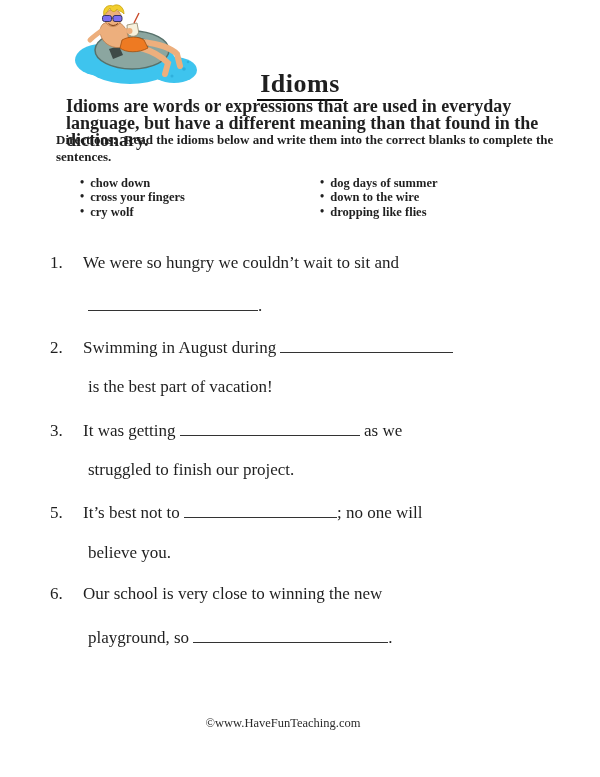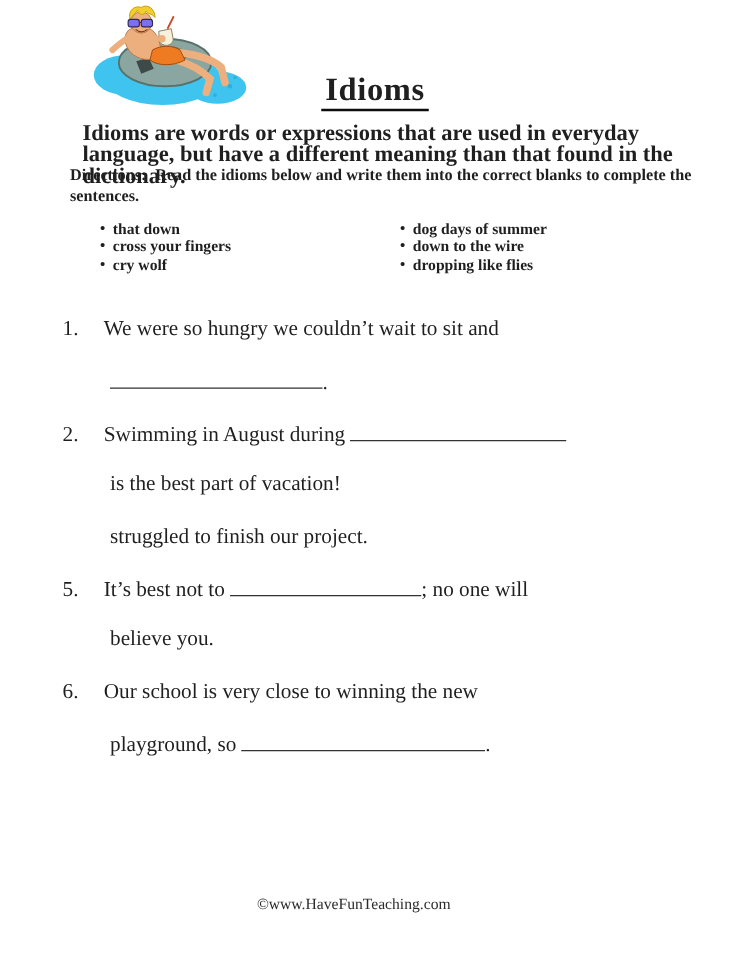--- a/index.html
+++ b/index.html
@@ -12,21 +12,21 @@
   
   .clipart{position:absolute;left:55px;top:4px;width:150px;height:92px;}
 
   
   .name-line{position:absolute;left:320px;top:30px;font-size:14.5px;font-weight:bold;white-space:nowrap;}
   .name-blank{display:inline-block;width:195px;height:14px;border-bottom:1.3px solid #3a3a3a;margin-left:5px;}
 
   
   .title-wrap{position:absolute;left:0;top:53px;width:600px;text-align:center;}
   .title-wrap h1{
-    display:inline-block;margin:4px;font-size:26px;font-weight:bold;line-height:1.15;
+    display:inline-block;margin:16px;font-size:26px;font-weight:bold;line-height:1.15;
     border-bottom:2.5px solid #0d0d0d;padding:0 3px 0px 3px;letter-spacing:0.5px;font-family:Liberation Serif, serif;
   }
 
   
   .description{position:absolute;left:56px;top:88px;width:505px;margin:10px;
     font-size:18px;line-height:17px;font-weight:bold;}
   .directions{position:absolute;left:56px;top:131px;width:505px;margin:0;
     font-size:13px;line-height:17px;font-weight:bold;}
   .dir-label{margin-right:7px;}
 
@@ -107,41 +107,42 @@
   </div>
 
   <p class="description">Idioms are words or expressions that are used in everyday language, but have a different meaning than that found in the dictionary.</p>
 
   <p class="directions">
     <span class="dir-label">Directions:</span><span>Read the idioms below and write them into the correct blanks to complete the sentences.</span>
   </p>
 
   <div class="word-bank">
     <ul class="wb-col" id="wb0">
-        <li><span class="bullet">•</span><span>that down</span></li>
+        <li><span class="bullet">•</span><span>chow down</span></li>
         <li><span class="bullet">•</span><span>cross your fingers</span></li>
         <li><span class="bullet">•</span><span>cry wolf</span></li>
       </ul>
     <ul class="wb-col" id="wb1">
         <li><span class="bullet">•</span><span>dog days of summer</span></li>
         <li><span class="bullet">•</span><span>down to the wire</span></li>
         <li><span class="bullet">•</span><span>dropping like flies</span></li>
       </ul>
   </div>
 
   <div class="sentences" id="sentences">
       <div class="sentence">
         <div class="s-line first"><span class="num">1.</span><span>We were so hungry we couldn’t wait to sit and</span></div>
         <div class="s-line cont"><span class="blank" style="width: 170px;"></span><span>.</span></div>
       </div>
       <div class="sentence">
         <div class="s-line first"><span class="num">2.</span><span>Swimming in August during </span><span class="blank" style="width: 173px;"></span></div>
         <div class="s-line cont"><span>is the best part of vacation!</span></div>
       </div>
       <div class="sentence">
+        <div class="s-line first"><span class="num">3.</span><span>It was getting </span><span class="blank" style="width: 180px;"></span><span> as we</span></div>
         <div class="s-line cont"><span>struggled to finish our project.</span></div>
       </div>
       <div class="sentence">
         <div class="s-line first"><span class="num">5.</span><span>It’s best not to </span><span class="blank" style="width: 153px;"></span><span>; no one will</span></div>
         <div class="s-line cont"><span>believe you.</span></div>
       </div>
       <div class="sentence">
         <div class="s-line first"><span class="num">6.</span><span>Our school is very close to winning the new</span></div>
         <div class="s-line cont"><span>playground, so </span><span class="blank" style="width: 195px;"></span><span>.</span></div>
       </div>

